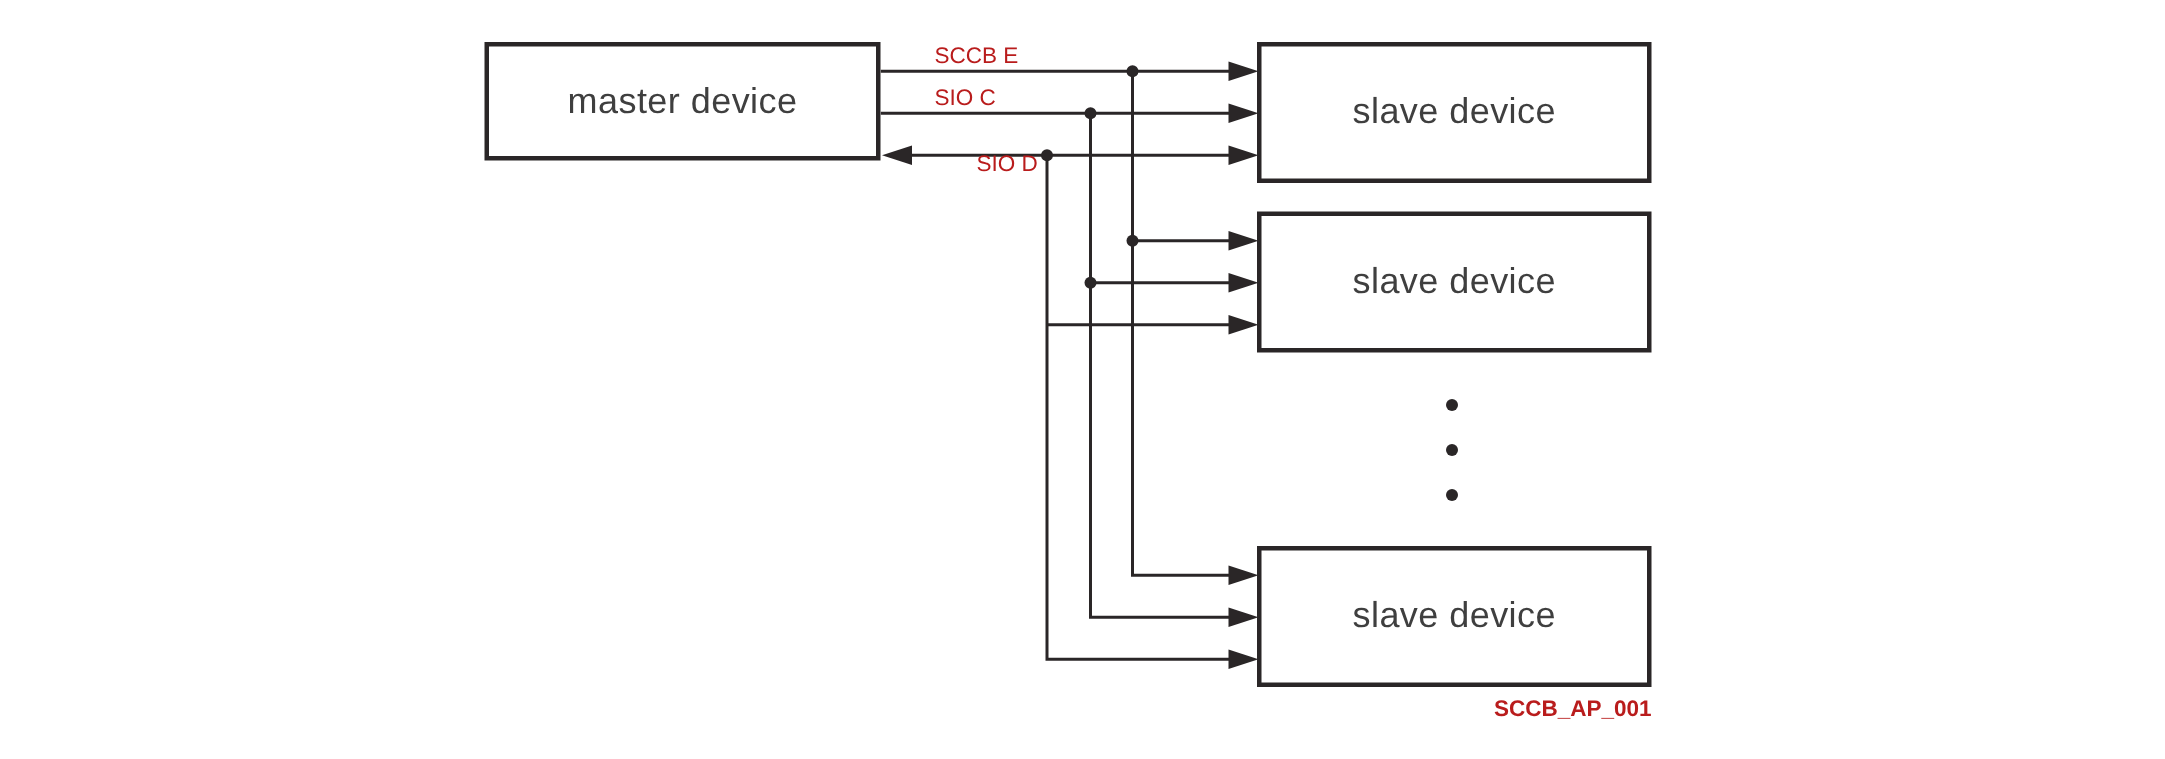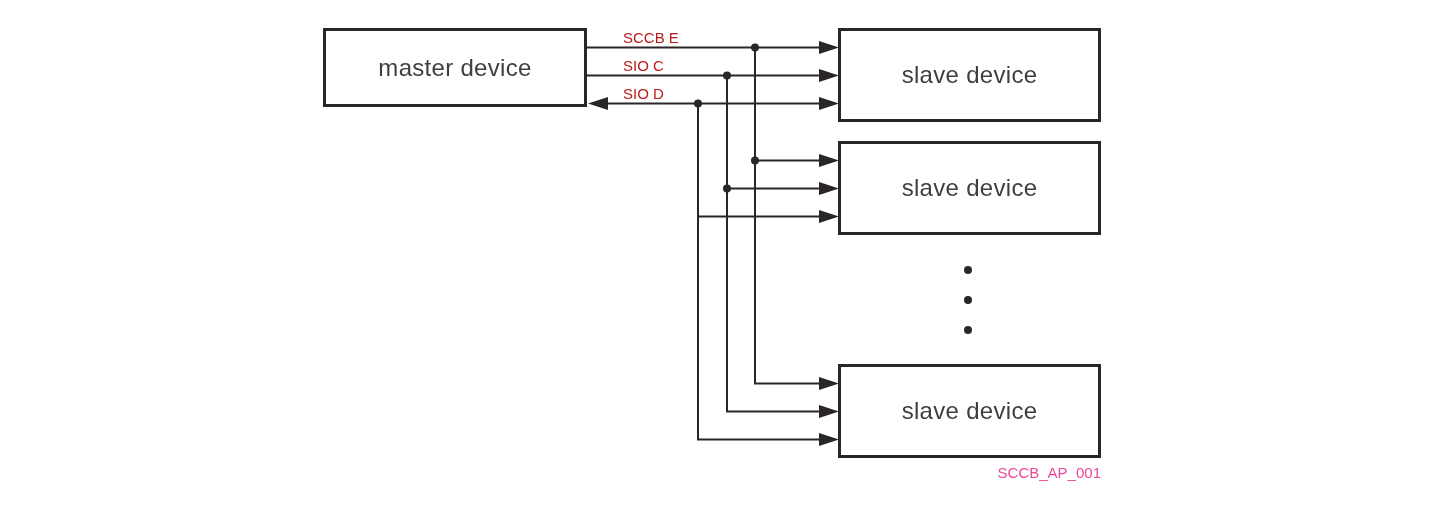--- a/index.html
+++ b/index.html
@@ -37,28 +37,29 @@
   .signal-label {
     position: absolute;
     left: 623px;
     font-size: 15px;
     line-height: 15px;
     color: #b91c1c;
     white-space: nowrap;
   }
   .signal-label-0 { top: 30px; }
   .signal-label-1 { top: 58px; }
-  .signal-label-2 { top: 86px; }
+  .signal-label-2 { top: 102px; margin-left: 28px; }
   .figure-caption {
     position: absolute;
     left: 838px; top: 464px; width: 263px;
     text-align: right;
     font-size: 15px;
-    color: #ec4899;
+    color: #b91c1c;
     white-space: nowrap;
+    font-weight: bold;
   }
 </style>
 </head>
 <body>
 
 <div class="canvas">
 
   <svg class="wiring" width="1443" height="506" viewBox="0 0 1443 506">
     <g stroke="#2a2627" stroke-width="2" fill="none">
       <path d="M587 47.5 H821"></path>

